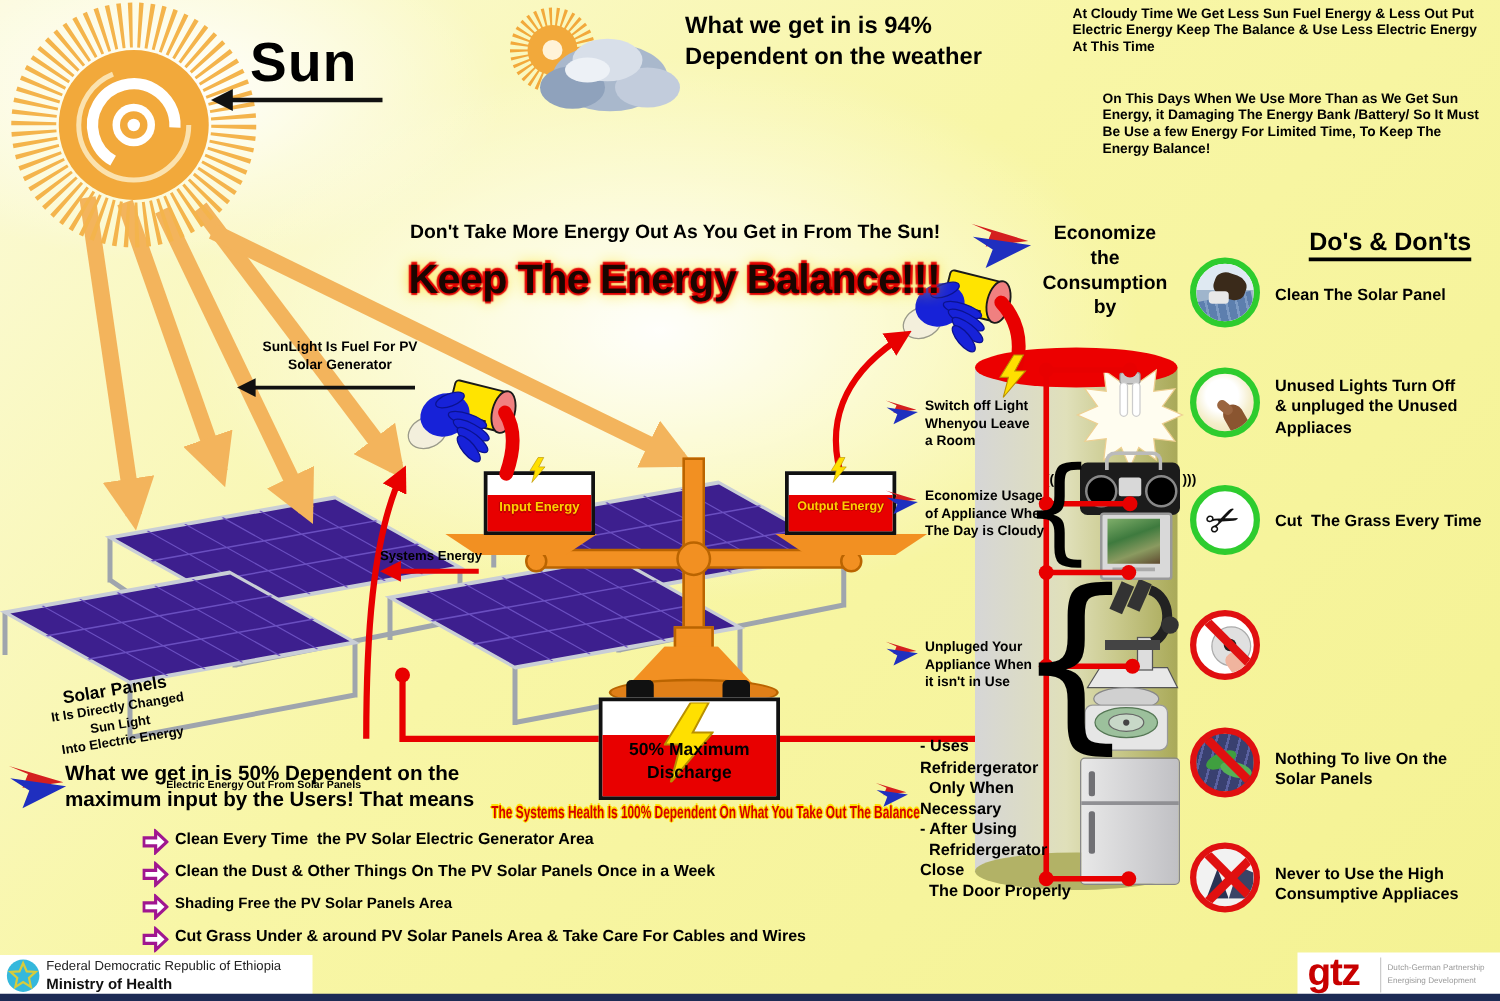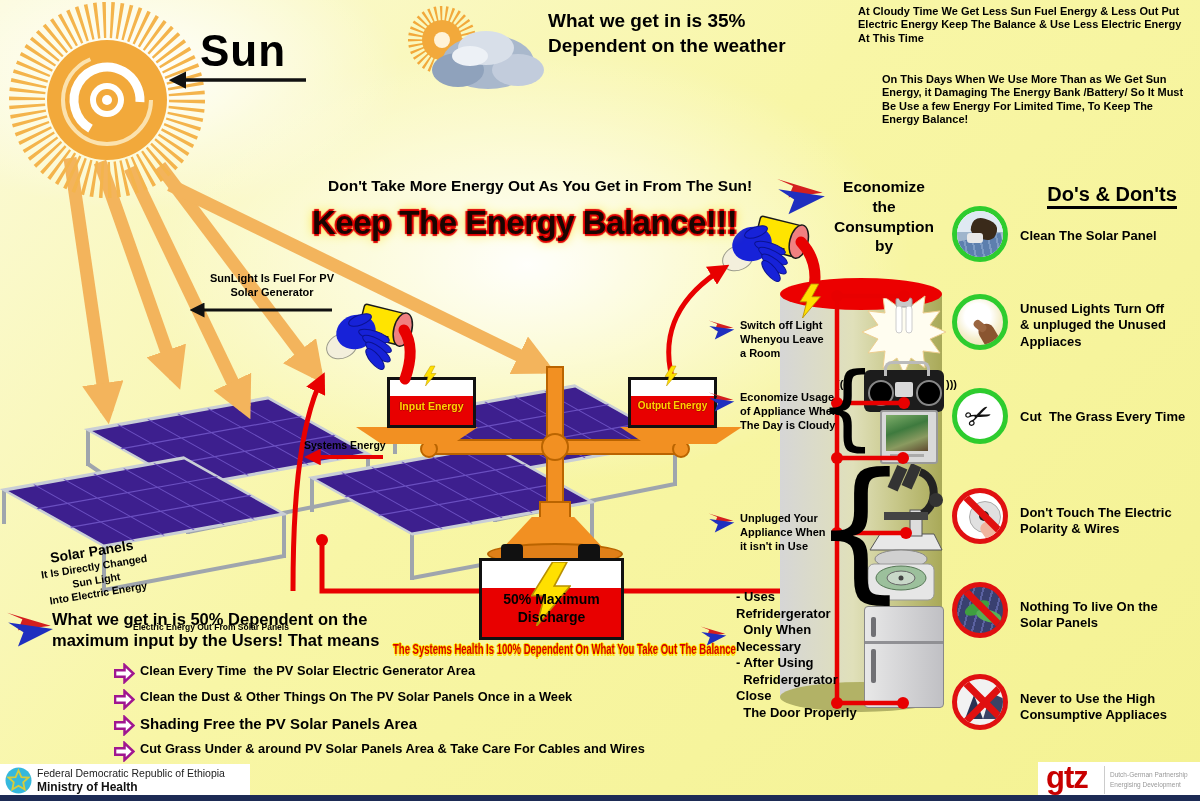--- a/index.html
+++ b/index.html
@@ -216,31 +216,31 @@
     <path d="M801,242 C815,257 818,276 812,297" stroke="#E80000" stroke-width="11" fill="none" stroke-linecap="round"></path>
     <path transform="translate(800,284) scale(0.85)" d="M13,0 L0,21 L8,21 L3,40 L24,15 L14,15 L22,0 Z" fill="#FFE000" stroke="#B89000"></path>
     <path transform="translate(424,366) scale(0.5)" d="M13,0 L0,21 L8,21 L3,40 L24,15 L14,15 L22,0 Z" fill="#FFE000" stroke="#B89000"></path>
     <path transform="translate(665,366) scale(0.5)" d="M13,0 L0,21 L8,21 L3,40 L24,15 L14,15 L22,0 Z" fill="#FFE000" stroke="#B89000"></path>
   </svg>
 
   <div class="brace" style="left:818px;top:362px;font-size:92px">{</div>
   <div class="brace" style="left:812px;top:453px;font-size:152px">{</div>
 
   <div class="t" style="left:200px;top:24px;font-size:44px;letter-spacing:1px">Sun</div>
-  <div class="t" style="left:548px;top:9px;font-size:19px;line-height:1.3">What we get in is 35%
+  <div class="t" style="left:548px;top:9px;font-size:19px;line-height:1.3">What we get in is 94%
 Dependent on the weather</div>
   <div class="t" style="left:858px;top:5px;font-size:11px">At Cloudy Time We Get Less Sun Fuel Energy &amp; Less Out Put
 Electric Energy Keep The Balance &amp; Use Less Electric Energy
 At This Time</div>
   <div class="t" style="left:882px;top:73px;font-size:11px">On This Days When We Use More Than as We Get Sun
 Energy, it Damaging The Energy Bank /Battery/ So It Must
 Be Use a few Energy For Limited Time, To Keep The
 Energy Balance!</div>
   <div class="t" style="left:328px;top:177px;font-size:15.5px">Don't Take More Energy Out As You Get in From The Sun!</div>
-  <div class="t" style="left:312px;top:203px;width:440px;text-align:left;font-size:33px;letter-spacing:-0.5px;color:#1A0500;text-shadow:-2px 0 1px #E00000,2px 0 1px #E00000,0 -2px 1px #E00000,0 2px 1px #E00000,0 0 12px #FFE000">Keep The Energy Balance!!!</div>
+  <div class="t" style="left:312px;top:203px;width:440px;text-align:right;font-size:33px;letter-spacing:-0.5px;color:#1A0500;text-shadow:-2px 0 1px #E00000,2px 0 1px #E00000,0 -2px 1px #E00000,0 2px 1px #E00000,0 0 12px #FFE000">Keep The Energy Balance!!!</div>
   <div class="t" style="left:196px;top:271px;width:152px;text-align:center;font-size:11px;line-height:1.3">SunLight Is Fuel For PV
 Solar Generator</div>
   <div class="t" style="left:304px;top:439px;font-size:10.5px">Systems Energy</div>
   <div class="t" style="left:393px;top:641px;font-size:14px;color:#D40000;transform:scaleX(0.68);transform-origin:0 50%;white-space:nowrap;text-shadow:-1.5px 0 #FFE000,1.5px 0 #FFE000,0 -1.5px #FFE000,0 1.5px #FFE000">The Systems Health Is 100% Dependent On What You Take Out The Balance</div>
 
   <div class="abs" style="left:0;top:543px;width:190px;transform:rotate(-9deg)">
     <div class="t" style="position:static;text-align:center;font-size:14px">Solar Panels</div>
     <div class="t" style="position:static;text-align:center;font-size:10.5px;line-height:1.3">It Is Directly Changed
 Sun Light
 Into Electric Energy</div>
@@ -311,22 +311,20 @@
     <div class="abs" style="left:8px;top:4px;font-size:32px;transform:rotate(-24deg);color:#111">✂</div>
   </div>
   <div class="t" style="left:1020px;top:409px;width:190px;font-size:13px">Cut  The Grass Every Time</div>
 
   <div class="circ dont" style="left:952px;top:488px">
     <div class="abs" style="left:12px;top:8px;width:30px;height:30px;border-radius:50%;background:#E0E0E0;border:1px solid #AAA"></div>
     <div class="abs" style="left:22px;top:18px;width:10px;height:10px;border-radius:50%;background:#222"></div>
     <div class="abs" style="left:26px;top:28px;width:14px;height:22px;background:#F0B49E;border-radius:6px;transform:rotate(-35deg)"></div>
     <div class="slash"></div>
   </div>
-  <div class="t" style="left:1020px;top:505px;width:180px;font-size:13px;line-height:1.25">Don't Touch The Electric
-Polarity &amp; Wires</div>
 
   <div class="circ dont" style="left:952px;top:582px;background:repeating-linear-gradient(105deg,#394070 0 7px,#5A61A0 7px 9px)">
     <div class="abs" style="left:7px;top:15px;width:26px;height:12px;border-radius:50%;background:#3F9F3F;transform:rotate(-25deg)"></div>
     <div class="abs" style="left:19px;top:23px;width:26px;height:12px;border-radius:50%;background:#55B055;transform:rotate(15deg)"></div>
     <div class="slash"></div>
   </div>
   <div class="t" style="left:1020px;top:599px;width:180px;font-size:13px;line-height:1.25">Nothing To live On the
 Solar Panels</div>
 
   <div class="circ dont" style="left:952px;top:674px;background:#F2F2F2">
@@ -349,21 +347,21 @@
       <polygon points="1,7 10,7 10,2 18.5,10 10,18 10,13 1,13" fill="#fff" stroke="#A01690" stroke-width="2.4"></polygon>
     </svg>
   <div class="t" style="left:140px;top:663px;font-size:12.8px">Clean Every Time  the PV Solar Electric Generator Area</div>
   <svg class="abs" style="left:114px;top:689px" width="21" height="21" viewBox="0 0 20 20">
       <polygon points="1,7 10,7 10,2 18.5,10 10,18 10,13 1,13" fill="#fff" stroke="#A01690" stroke-width="2.4"></polygon>
     </svg>
   <div class="t" style="left:140px;top:689px;font-size:12.8px">Clean the Dust &amp; Other Things On The PV Solar Panels Once in a Week</div>
   <svg class="abs" style="left:114px;top:715px" width="21" height="21" viewBox="0 0 20 20">
       <polygon points="1,7 10,7 10,2 18.5,10 10,18 10,13 1,13" fill="#fff" stroke="#A01690" stroke-width="2.4"></polygon>
     </svg>
-  <div class="t" style="left:140px;top:715px;font-size:15px">Shading Free the PV Solar Panels Area</div>
+  <div class="t" style="left:140px;top:715px;font-size:12px">Shading Free the PV Solar Panels Area</div>
   <svg class="abs" style="left:114px;top:741px" width="21" height="21" viewBox="0 0 20 20">
       <polygon points="1,7 10,7 10,2 18.5,10 10,18 10,13 1,13" fill="#fff" stroke="#A01690" stroke-width="2.4"></polygon>
     </svg>
   <div class="t" style="left:140px;top:741px;font-size:12.8px">Cut Grass Under &amp; around PV Solar Panels Area &amp; Take Care For Cables and Wires</div>
 
   <div class="abs" style="left:0;top:764px;width:250px;height:32px;background:#fff">
     <svg class="abs" style="left:5px;top:3px" width="27" height="27" viewBox="0 0 27 27">
       <circle cx="13.5" cy="13.5" r="13" fill="#35B8DC"></circle>
       <polygon points="13.5,3.5 16.4,10.1 23.5,10.5 18.2,15.3 19.7,22.5 13.5,18.7 7.3,22.5 8.8,15.3 3.5,10.5 10.6,10.1" fill="none" stroke="#D8CC3A" stroke-width="1.8"></polygon>
     </svg>

